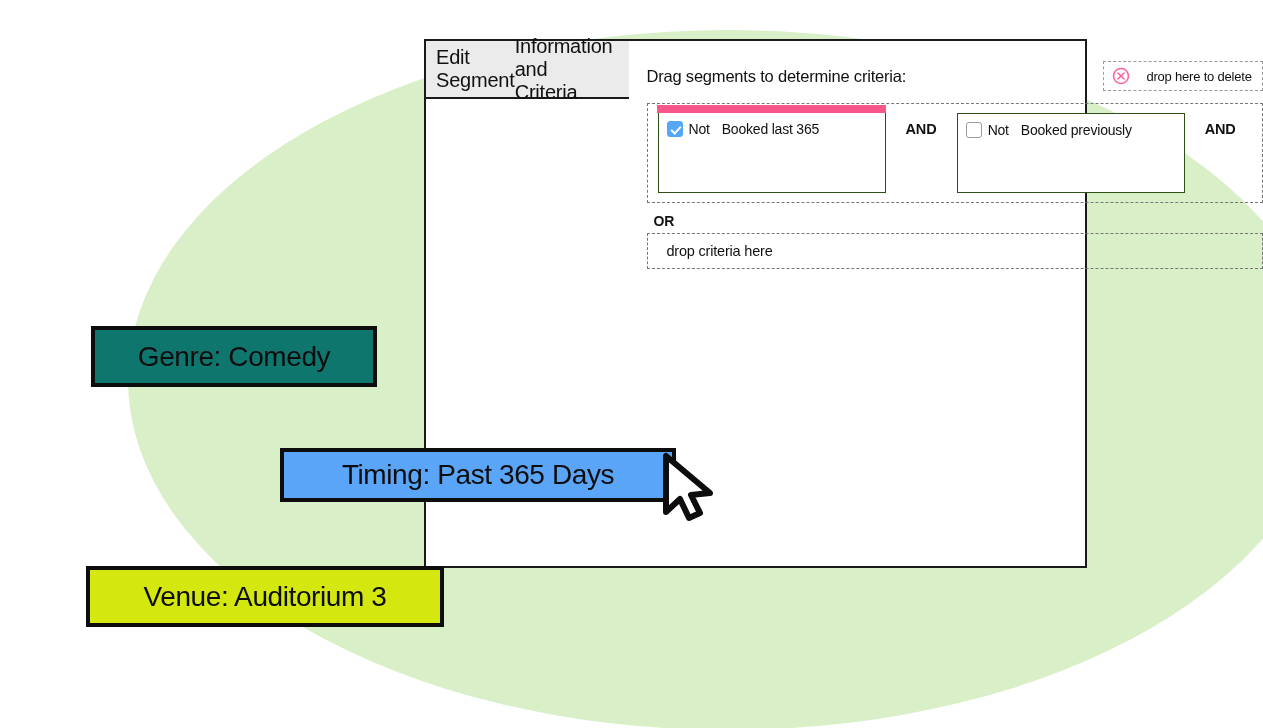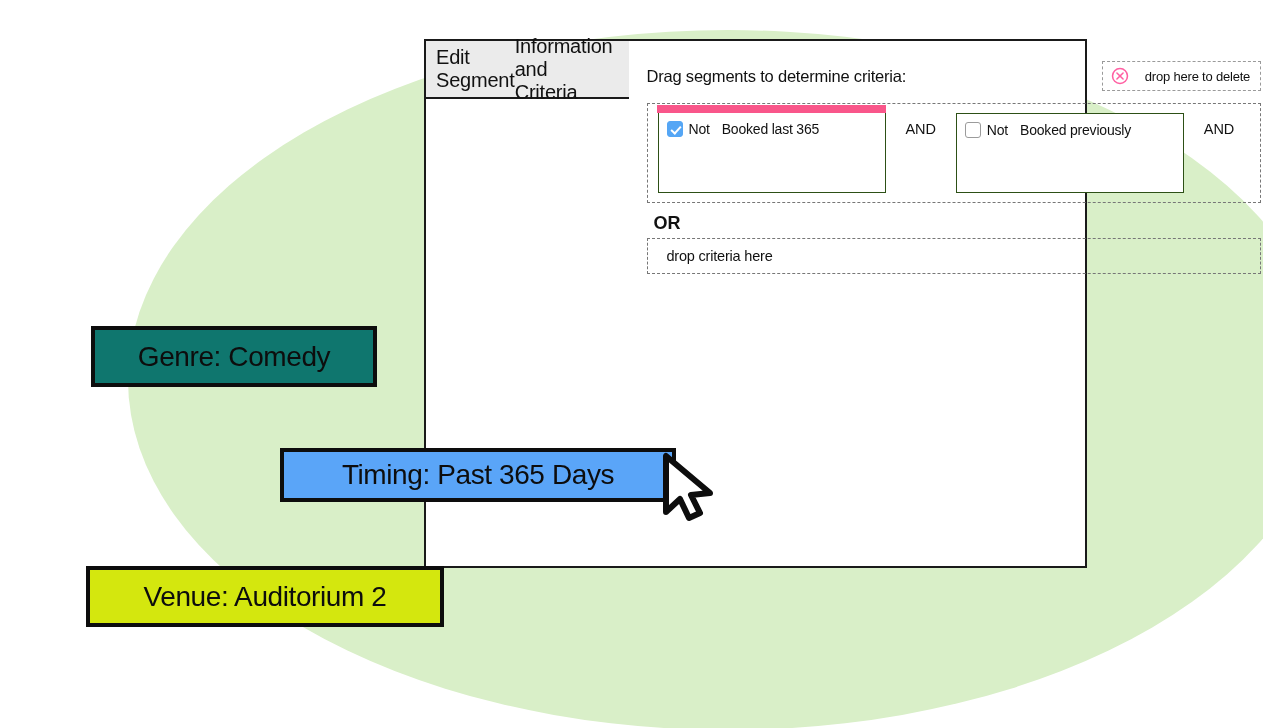--- a/index.html
+++ b/index.html
@@ -207,29 +207,29 @@
   }
   .seg-name {
     font-size: 14px;
     color: #111;
     margin-left: 6px;
     letter-spacing: -0.2px;
   }
   .and-joiner {
     font-size: 14.5px;
     color: #111;
-    font-weight: normal;
+    font-weight: bold;
     padding: 0 16px;
     line-height: 32px;
     white-space: nowrap;
     letter-spacing: -0.1px;
   }
 
   #or-label {
-    font-size: 18px;
+    font-size: 14px;
     color: #111;
     font-weight: bold;
     margin: 10px 0 4px 7px;
     letter-spacing: -0.1px;
   }
   #or-dropzone {
     border: 1.5px dashed #777;
     height: 36px;
     display: flex;
     align-items: center;
@@ -389,19 +389,19 @@
   <div id="dialog-footer">
     <button id="save-button" class="btn">Save</button>
     <button id="cancel-button" class="btn">Lapsed</button>
   </div>
 </div>
 
 <div id="chip-genre" class="chip">Genre: Comedy</div>
 
 <div id="chip-timing" class="chip">Timing: Past 365 Days</div>
 
-<div id="chip-venue" class="chip">Venue: Auditorium 2</div>
+<div id="chip-venue" class="chip">Venue: Auditorium 3</div>
 
 <div id="cursor-pointer">
   <svg width="60" height="72" viewBox="0 0 60 72">
     <path d="M6 4 L6 60 L20 47 L29 66 L40 61 L31 43 L50 41 Z" fill="#ffffff" stroke="#0d0d0d" stroke-width="6" stroke-linejoin="round"></path>
   </svg>
 </div>
 
 </body></html>

